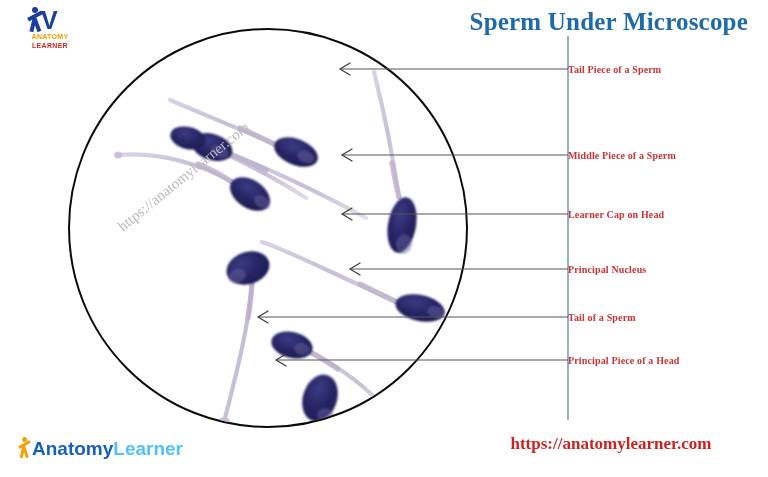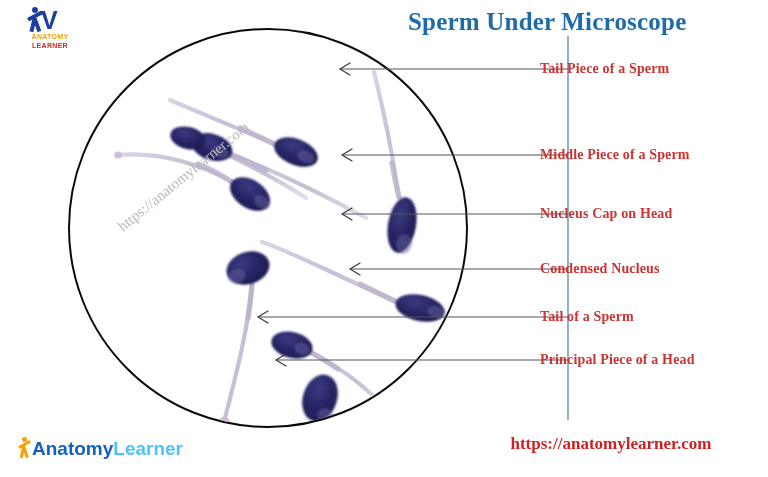--- a/index.html
+++ b/index.html
@@ -16,21 +16,21 @@
     overflow: hidden;
     font-family: "Liberation Serif", "DejaVu Serif", serif;
   }
 
   
   #title {
     position: absolute;
     left: 408px;
     top: 8px;
     width: 340px;
-    text-align: left;
+    text-align: right;
     font-family: "Liberation Serif", "DejaVu Serif", serif;
     font-weight: bold;
     font-size: 25px;
     letter-spacing: 0.2px;
     color: #1f6aa8;
     white-space: nowrap;
   }
 
   
   #brand-top {
@@ -160,24 +160,24 @@
   #callout-svg {
     position: absolute;
     left: 0;
     top: 0;
     width: 768px;
     height: 477px;
     pointer-events: none;
   }
   .callout-label {
     position: absolute;
-    left: 540px;
+    left: 568px;
     font-family: "Liberation Serif", "DejaVu Serif", serif;
     font-weight: bold;
-    font-size: 14px;
+    font-size: 10px;
     letter-spacing: 0.15px;
     color: #cc3333;
     white-space: nowrap;
     transform: translateY(-50%);
   }
 
   
   #brand-bottom {
     position: absolute;
     left: 18px;
@@ -373,22 +373,22 @@
       <polyline points="352,149 342,155 352,161"></polyline>
       <polyline points="352,208 342,214 352,220"></polyline>
       <polyline points="360,263 350,269 360,275"></polyline>
       <polyline points="268,311 258,317 268,323"></polyline>
       <polyline points="286,354 276,360 286,366"></polyline>
     </g>
   </svg>
 
   <div class="callout-label" style="top:69px">Tail Piece of a Sperm</div>
   <div class="callout-label" style="top:155px">Middle Piece of a Sperm</div>
-  <div class="callout-label" style="top:214px">Nucleus Cap on Head</div>
-  <div class="callout-label" style="top:269px">Condensed Nucleus</div>
+  <div class="callout-label" style="top:214px">Learner Cap on Head</div>
+  <div class="callout-label" style="top:269px">Principal Nucleus</div>
   <div class="callout-label" style="top:317px">Tail of a Sperm</div>
   <div class="callout-label" style="top:360px">Principal Piece of a Head</div>
 
   <div id="brand-bottom">
     <div class="bb-figure">
       <div class="bb-head"></div>
       <div class="bb-arm"></div>
       <div class="bb-leg1"></div>
       <div class="bb-leg2"></div>
     </div>

